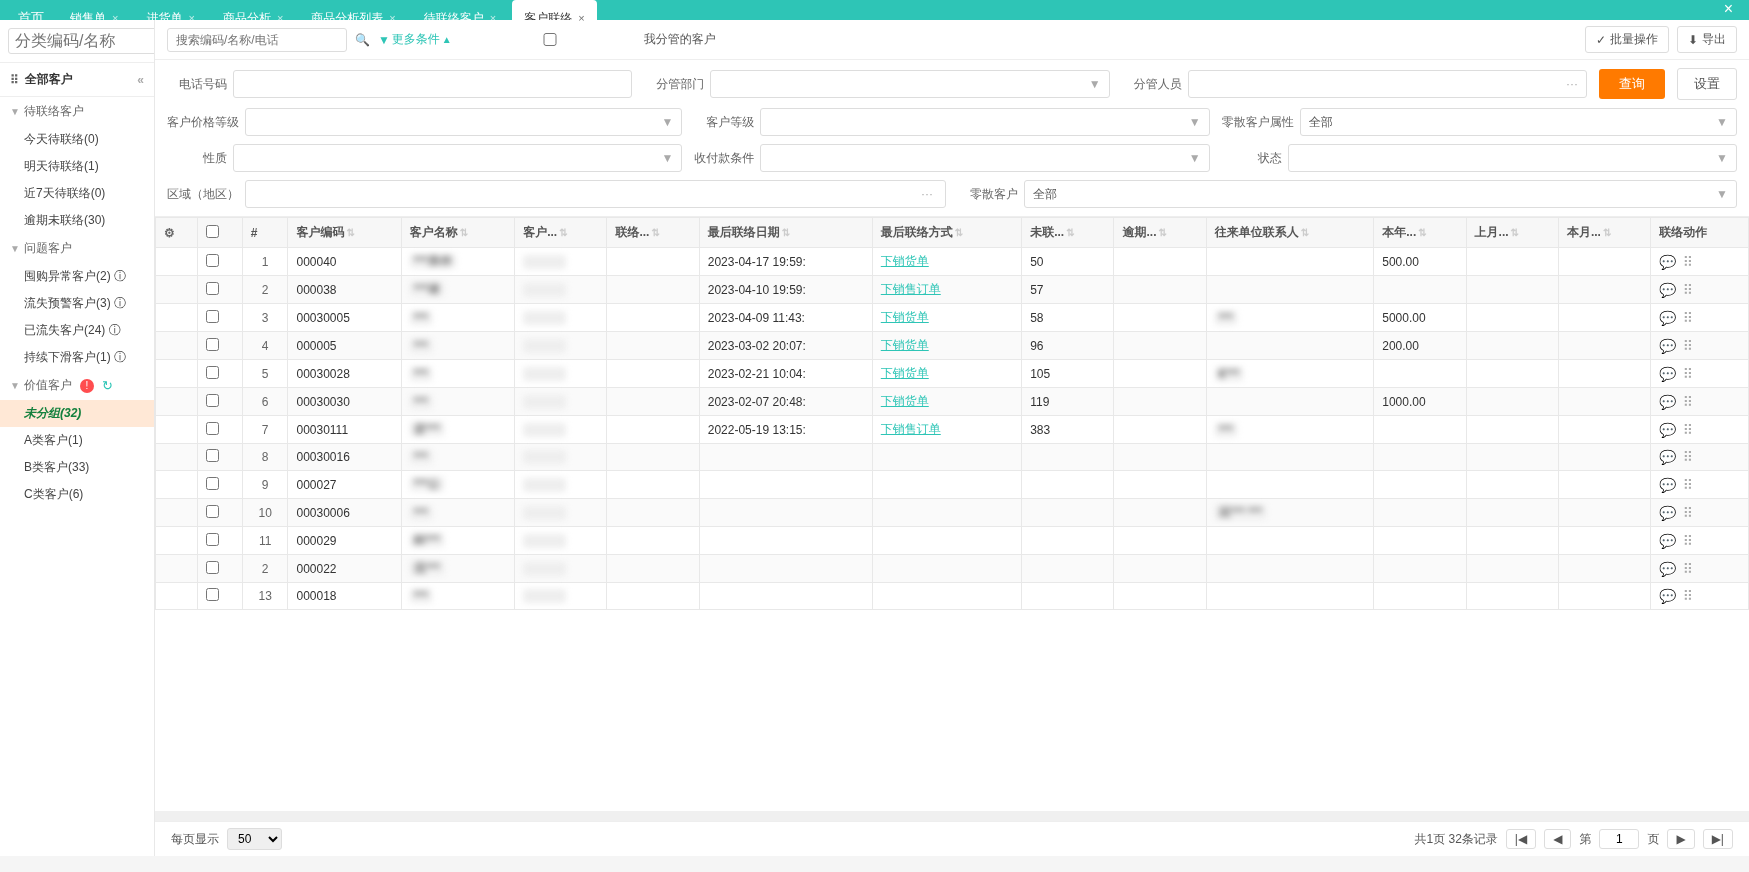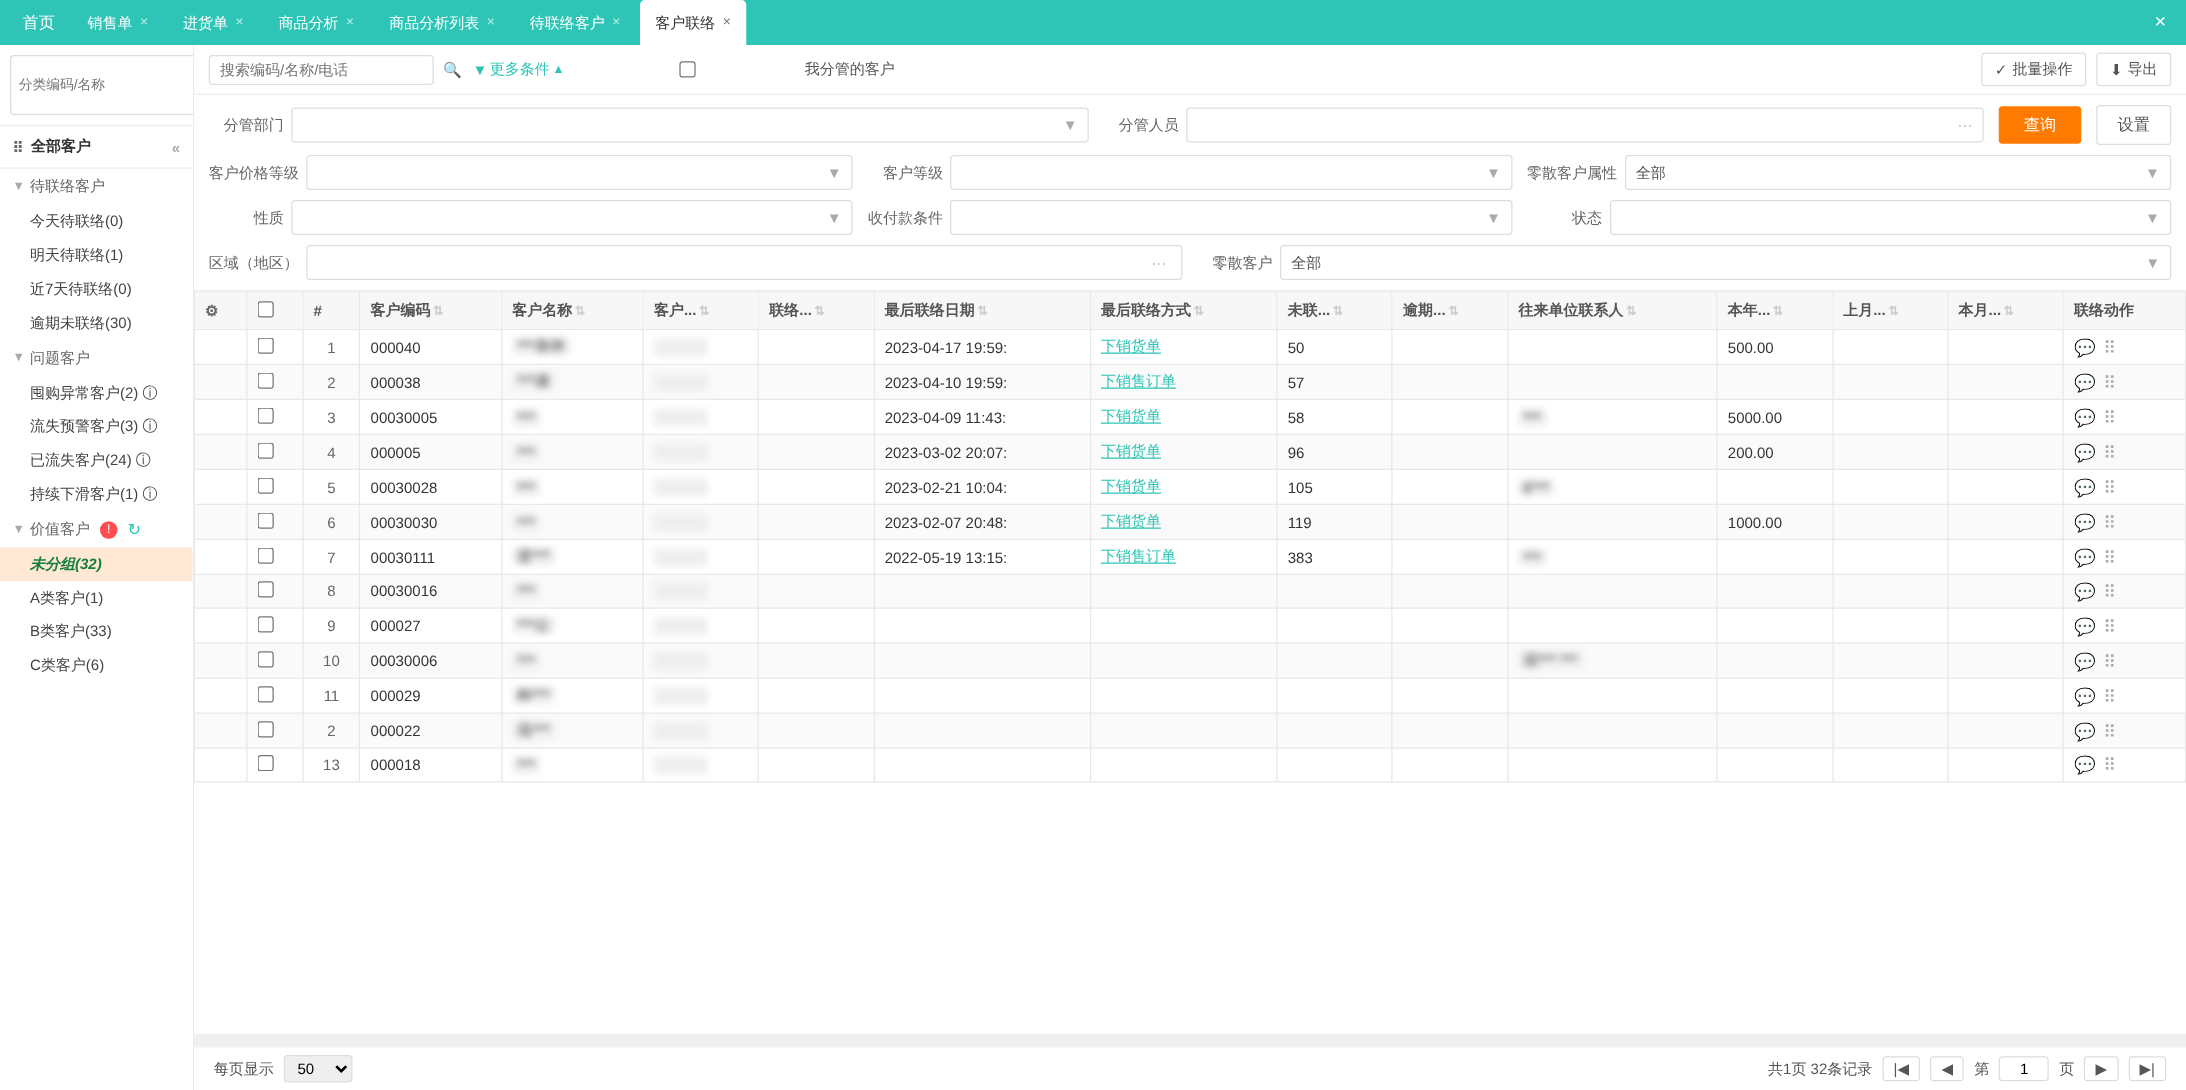--- a/index.html
+++ b/index.html
@@ -1,20 +1,20 @@
 <!DOCTYPE html>
 <html><head>
   <meta charset="utf-8">
   <style>
     * { box-sizing: border-box; margin: 0; padding: 0; font-family: 'Microsoft YaHei', Arial, sans-serif; font-size: 12px; }
     body { background: #f5f5f5; overflow: hidden; }
 
     
     .top-nav {
-      display: flex; align-items: center; background: #2ec5b6; height: 36px; padding: 0 8px;
+      display: flex; align-items: flex-start; background: #2ec5b6; height: 20px; padding: 0 8px;
       color: #fff; gap: 4px;
     }
     .top-nav .nav-item {
       padding: 0 12px; height: 36px; display: flex; align-items: center; cursor: pointer;
       white-space: nowrap; font-size: 13px; color: #fff;
     }
     .top-nav .nav-item.active {
       background: #fff; color: #333; border-radius: 4px 4px 0 0;
     }
     .top-nav .nav-item .close-x {
@@ -29,21 +29,21 @@
 
     
     .sidebar {
       width: 155px; min-width: 155px; background: #fff; border-right: 1px solid #e8e8e8;
       overflow-y: auto; display: flex; flex-direction: column;
     }
     .sidebar-search {
       padding: 8px; display: flex; align-items: center; gap: 4px; border-bottom: 1px solid #eee;
     }
     .sidebar-search input {
-      flex: 1; border: 1px solid #ddd; border-radius: 3px; padding: 17px 6px; font-size: 11px; outline: none;
+      flex: 1; border: 1px solid #ddd; border-radius: 3px; padding: 3px 6px; font-size: 16px; outline: none;
     }
     .sidebar-all {
       padding: 8px 10px; display: flex; align-items: center; gap: 6px; font-weight: bold;
       color: #333; cursor: pointer; border-bottom: 1px solid #eee;
     }
     .sidebar-all .grid-icon { color: #666; }
     .sidebar-all .collapse-icon { margin-left: auto; color: #aaa; }
     .sidebar-group { padding: 0; }
     .sidebar-group-title {
       display: flex; align-items: center; gap: 4px; padding: 6px 10px;
@@ -254,20 +254,24 @@
       <button class="btn-export">
         <span>⬇</span>
         <span>导出</span>
       </button>
     </div>
 
     <div class="adv-filter">
 
       <div class="adv-row">
         <div class="adv-field">
+          <label>电话号码</label>
+          <input type="text" style="">
+        </div>
+        <div class="adv-field">
           <label>分管部门</label>
           <div class="select-box">
             <span></span>
             <span class="arrow">▼</span>
           </div>
         </div>
         <div class="adv-field">
           <label>分管人员</label>
           <div class="select-box">
             <span></span>

